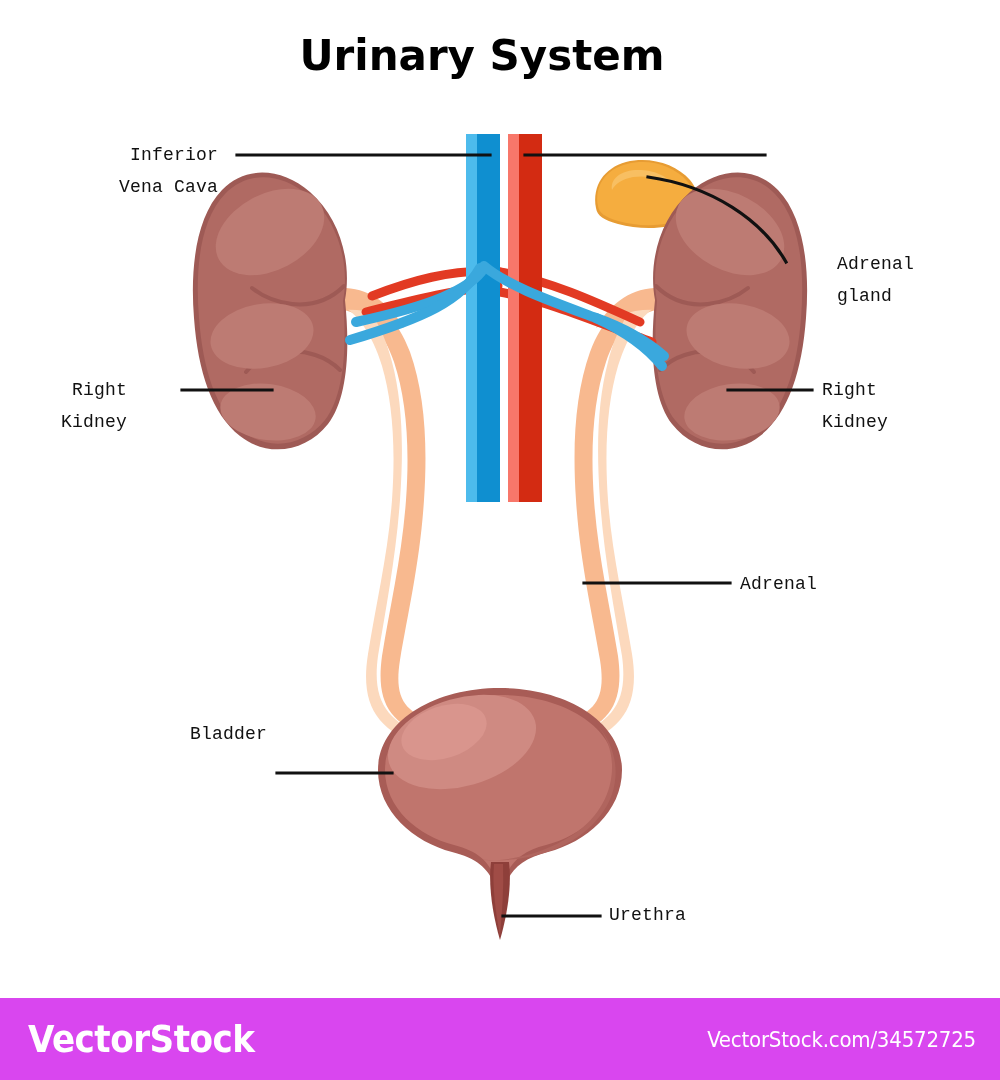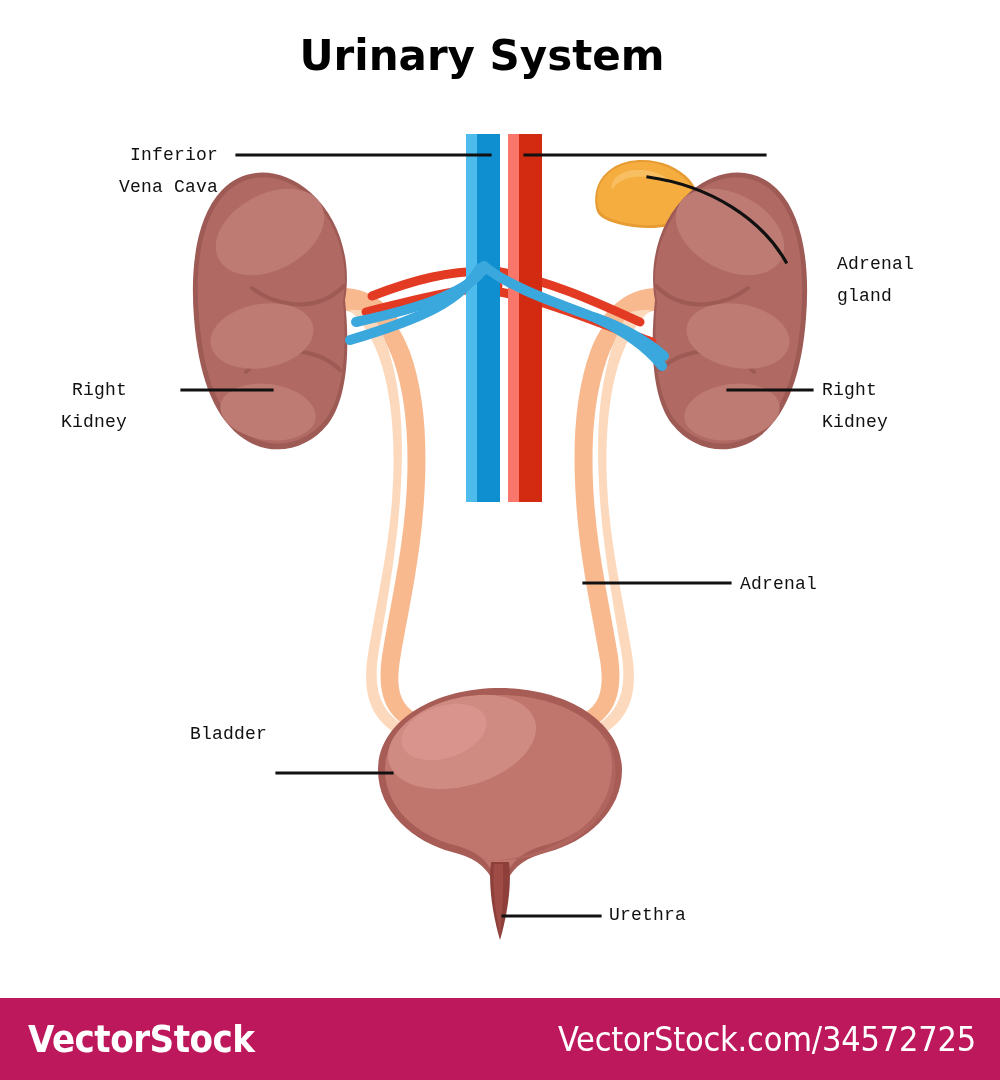--- a/index.html
+++ b/index.html
@@ -64,41 +64,41 @@
   #label-bladder            { right: 733px; top: 718px; }
   #label-urethra            { left: 609px;  top: 899px; }
 
   
   .footer {
     position: absolute;
     left: 0;
     bottom: 0;
     width: 1000px;
     height: 82px;
-    background: #be185d;
+    background: #d946ef;
   }
   .footer-logo {
     position: absolute;
     left: 28px;
     top: 50%;
     transform: translateY(-50%);
     color: #ffffff;
     font-family: "Liberation Sans Narrow", "DejaVu Sans Condensed", "Liberation Sans", sans-serif;
     font-weight: bold;
     font-size: 38px;
     letter-spacing: -0.5px;
   }
   .footer-url {
     position: absolute;
     right: 24px;
     top: 50%;
     transform: translateY(-50%);
     color: #ffffff;
     font-family: "Liberation Sans Narrow", "DejaVu Sans Condensed", "Liberation Sans", sans-serif;
-    font-size: 34px;
+    font-size: 22px;
     letter-spacing: -0.2px;
   }
 </style>
 </head>
 <body>
 
 <div id="stage">
 
   <div class="title">Urinary System</div>
 

